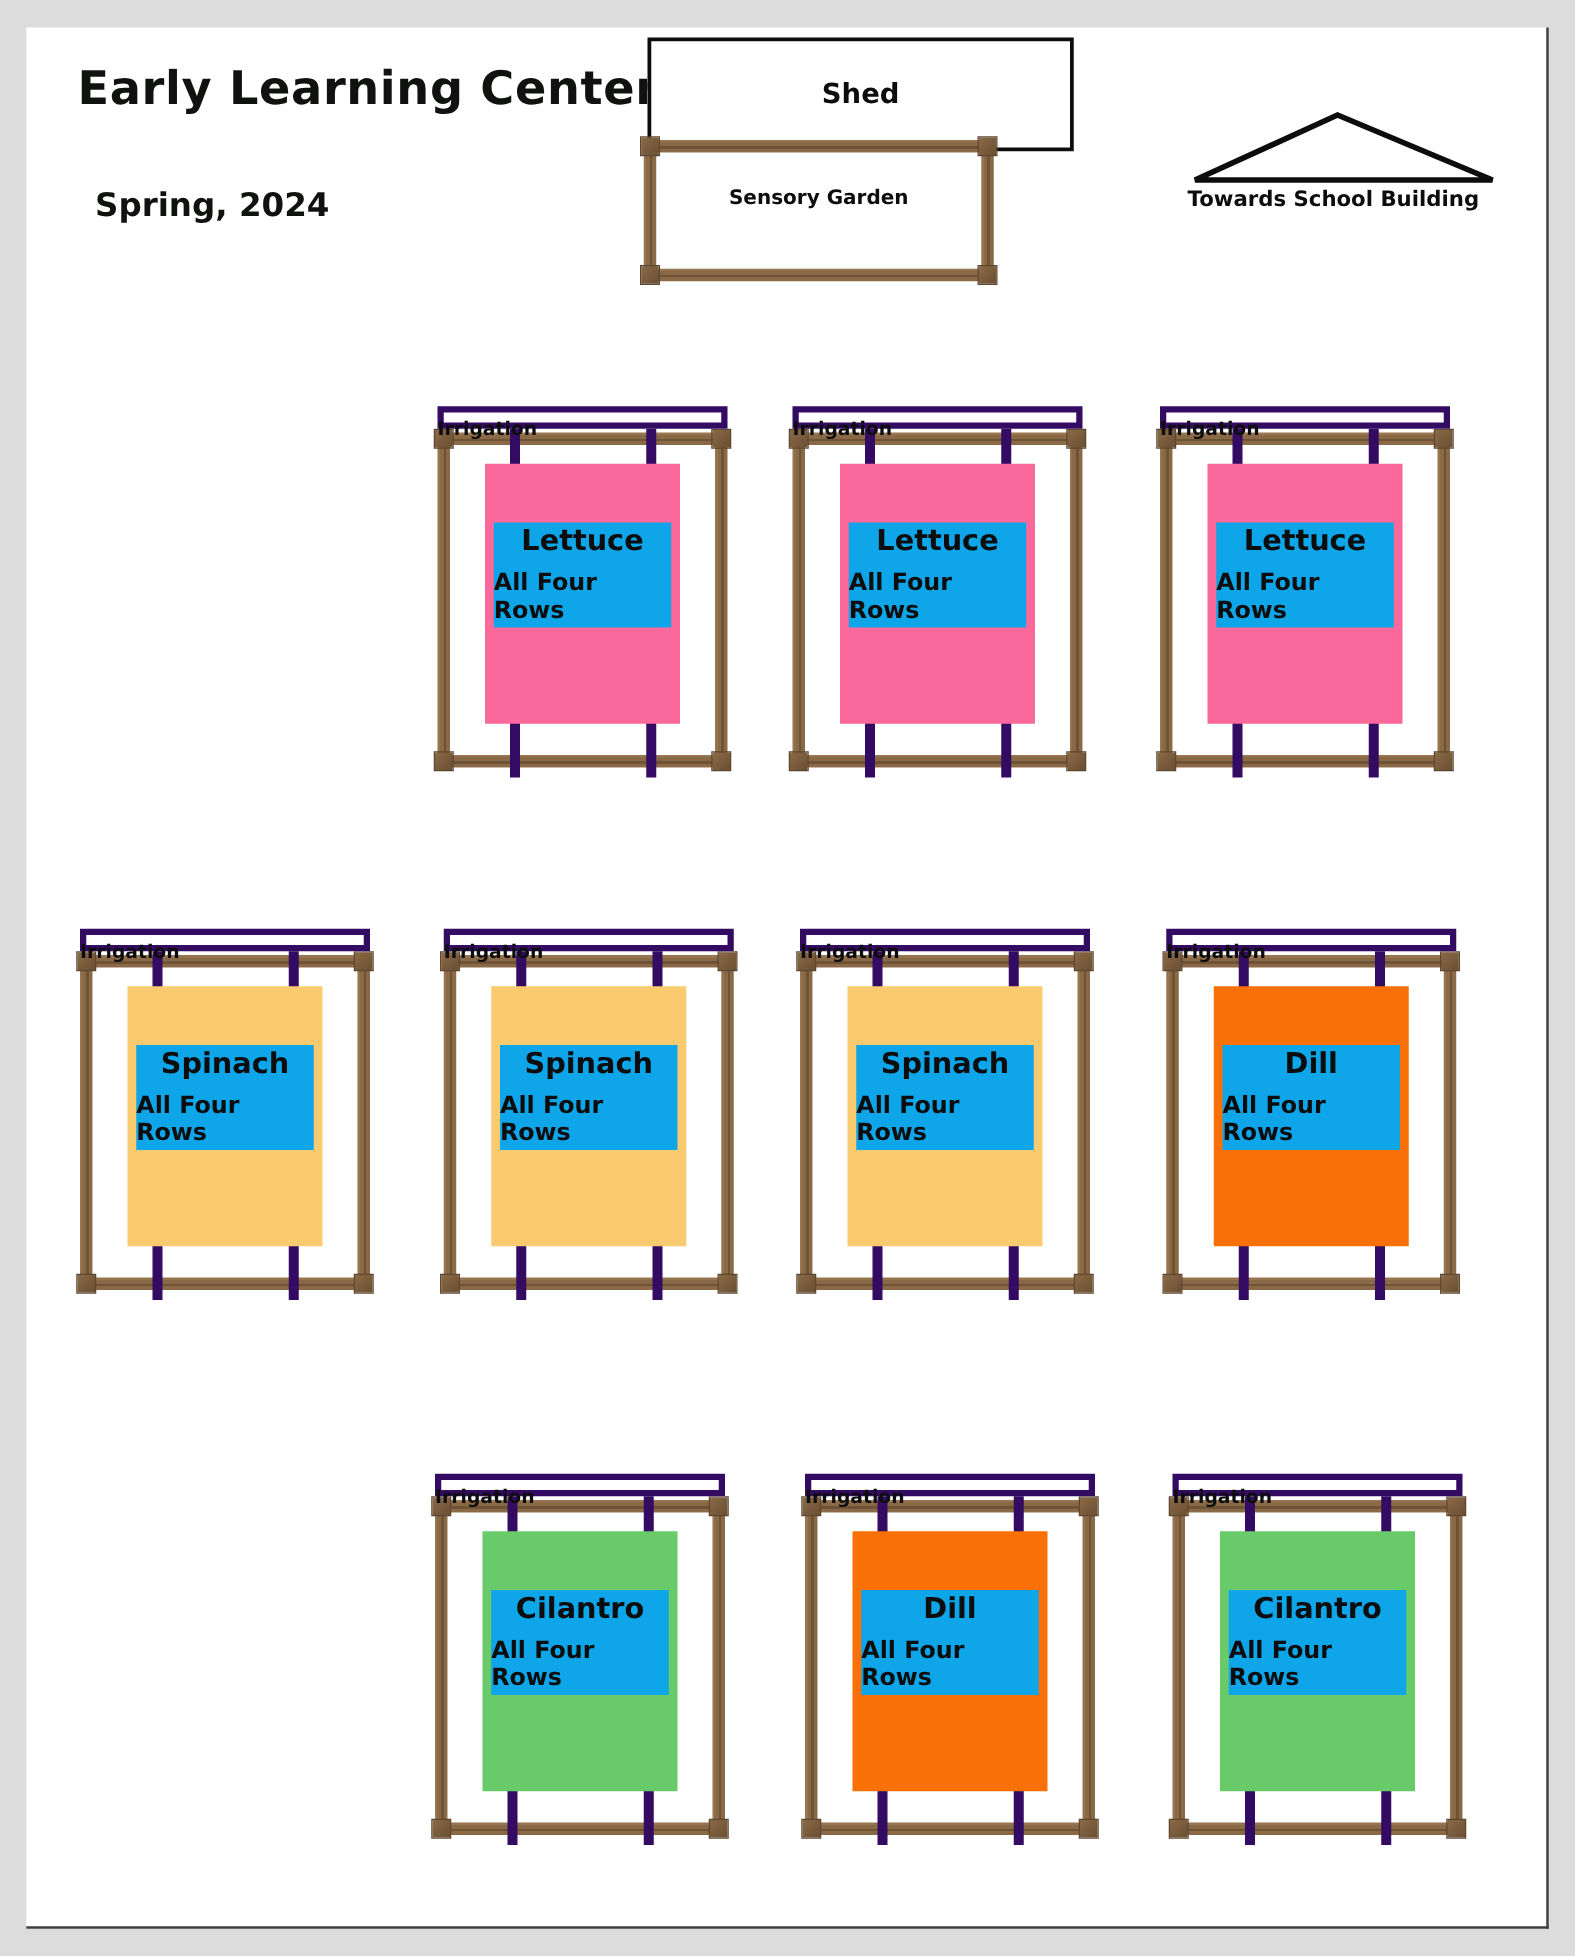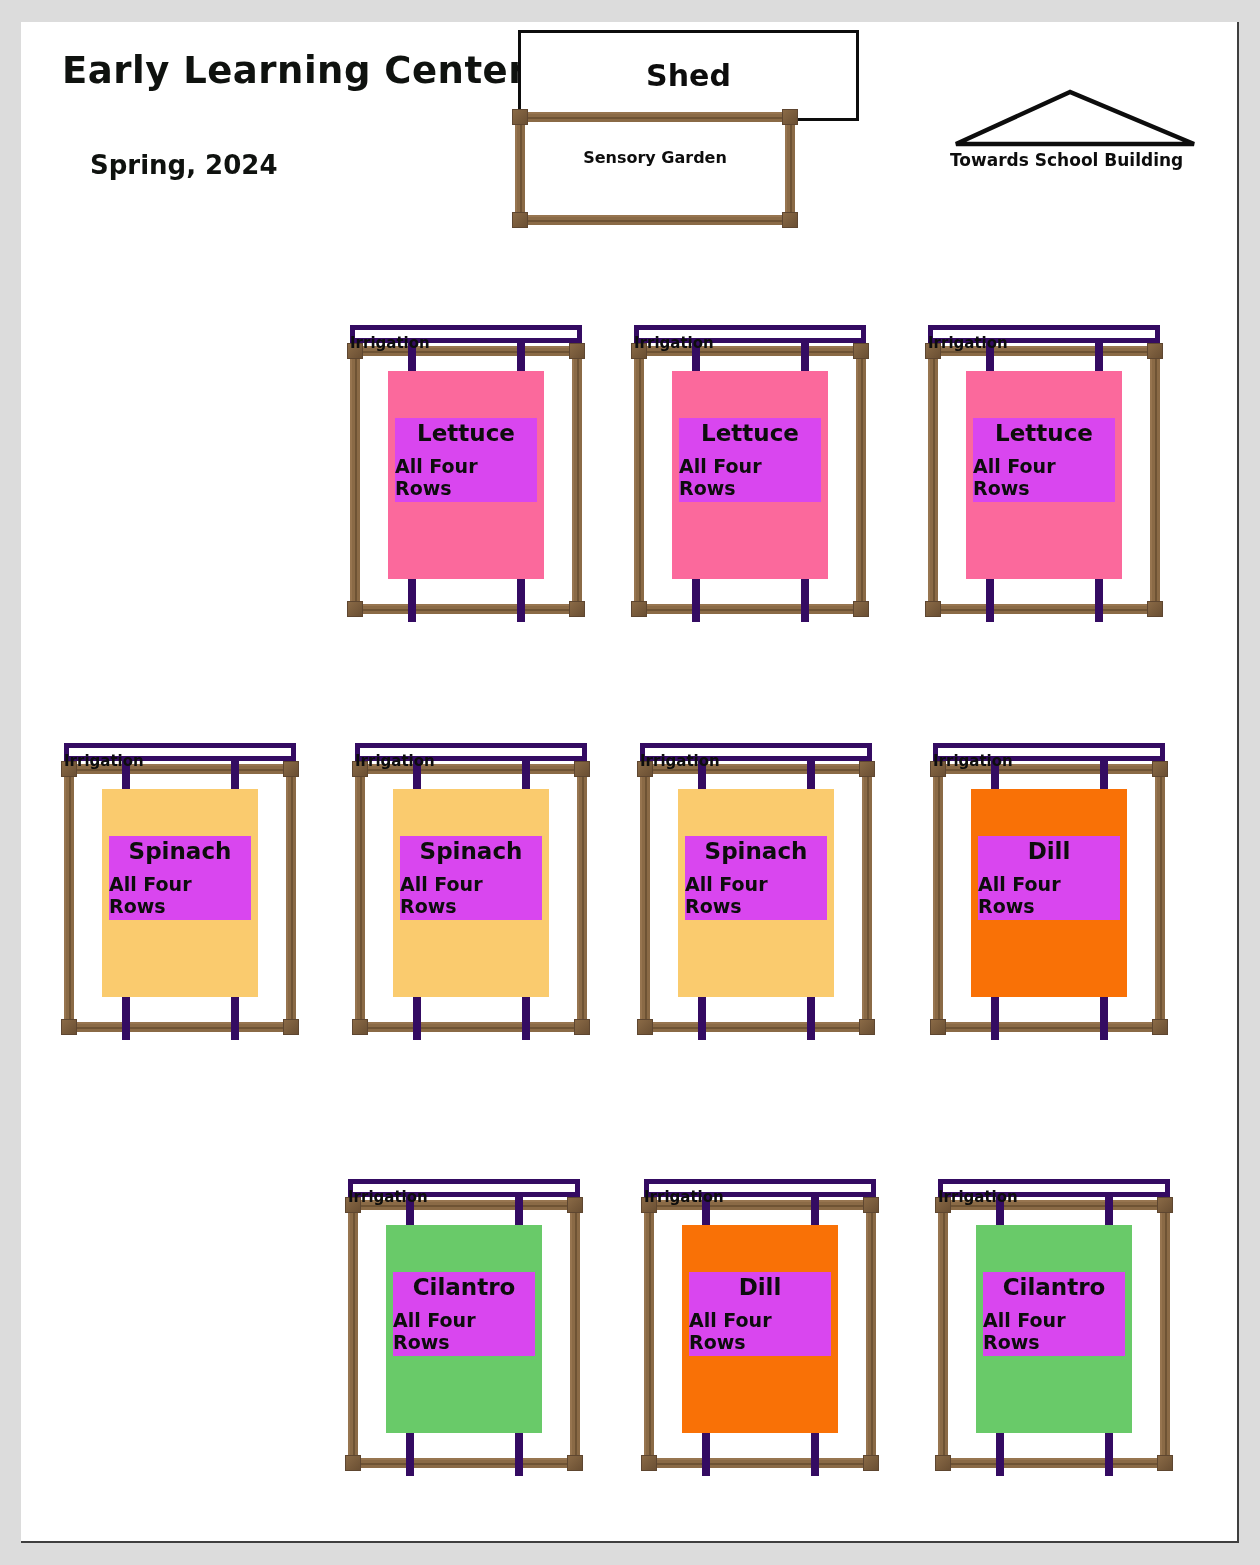--- a/index.html
+++ b/index.html
@@ -18,29 +18,29 @@
     border-right:2px solid #3F3F3F;
     border-bottom:2px solid #3F3F3F;
   }
   
   .title{
     position:absolute;left:41px;top:26px;
     font-size:37px;font-weight:bold;line-height:46px;
     letter-spacing:.5px;color:#0f120f;
   }
   .subtitle{
-    position:absolute;left:69px;top:128px;
+    position:absolute;left:55px;top:128px;
     font-size:26px;font-weight:bold;color:#0f120f;
   }
   
   .shed{
     position:absolute;left:497px;top:8px;width:335px;height:85px;
     border:3px solid #0d0d0d;background:#fff;
     display:flex;align-items:center;justify-content:center;
-    font-size:30px;font-weight:bold;
+    font-size:22px;font-weight:bold;
   }
   .sensory{
     position:absolute;left:494px;top:90px;width:280px;height:113px;
   }
   .sensory .s-label{
     position:absolute;left:0;right:0;top:36px;text-align:center;
     font-size:16px;font-weight:bold;
   }
   
   .rail{position:absolute;}
@@ -74,21 +74,21 @@
     box-sizing:border-box;border:5px solid #340B62;background:#fff;z-index:3;
   }
   .drip{position:absolute;top:36px;height:284px;width:8px;background:#340B62;z-index:1;}
   .d1{left:58px}.d2{left:167px}
   .frame{position:absolute;left:0;top:44px;width:232px;height:268px;z-index:0;}
   .crop{
     position:absolute;left:38px;top:69px;width:156px;height:208px;z-index:2;
   }
   .crop-box{
     position:absolute;left:45px;top:116px;width:142px;height:84px;
-    background:#d946ef;z-index:3;
+    background:#0ea5e9;z-index:3;
     display:flex;flex-direction:column;align-items:center;justify-content:center;
   }
   .crop-name{font-size:23px;font-weight:bold;line-height:1.1;}
   .crop-note{font-size:19px;font-weight:bold;margin-top:9px;}
   
   .b0{left:329px;top:280px}.b1{left:613px;top:280px}.b2{left:907px;top:280px}
   .b3{left:43px;top:698px}.b4{left:334px;top:698px}.b5{left:619px;top:698px}.b6{left:912px;top:698px}
   .b7{left:327px;top:1134px}.b8{left:623px;top:1134px}.b9{left:917px;top:1134px}
 </style>
 </head>

